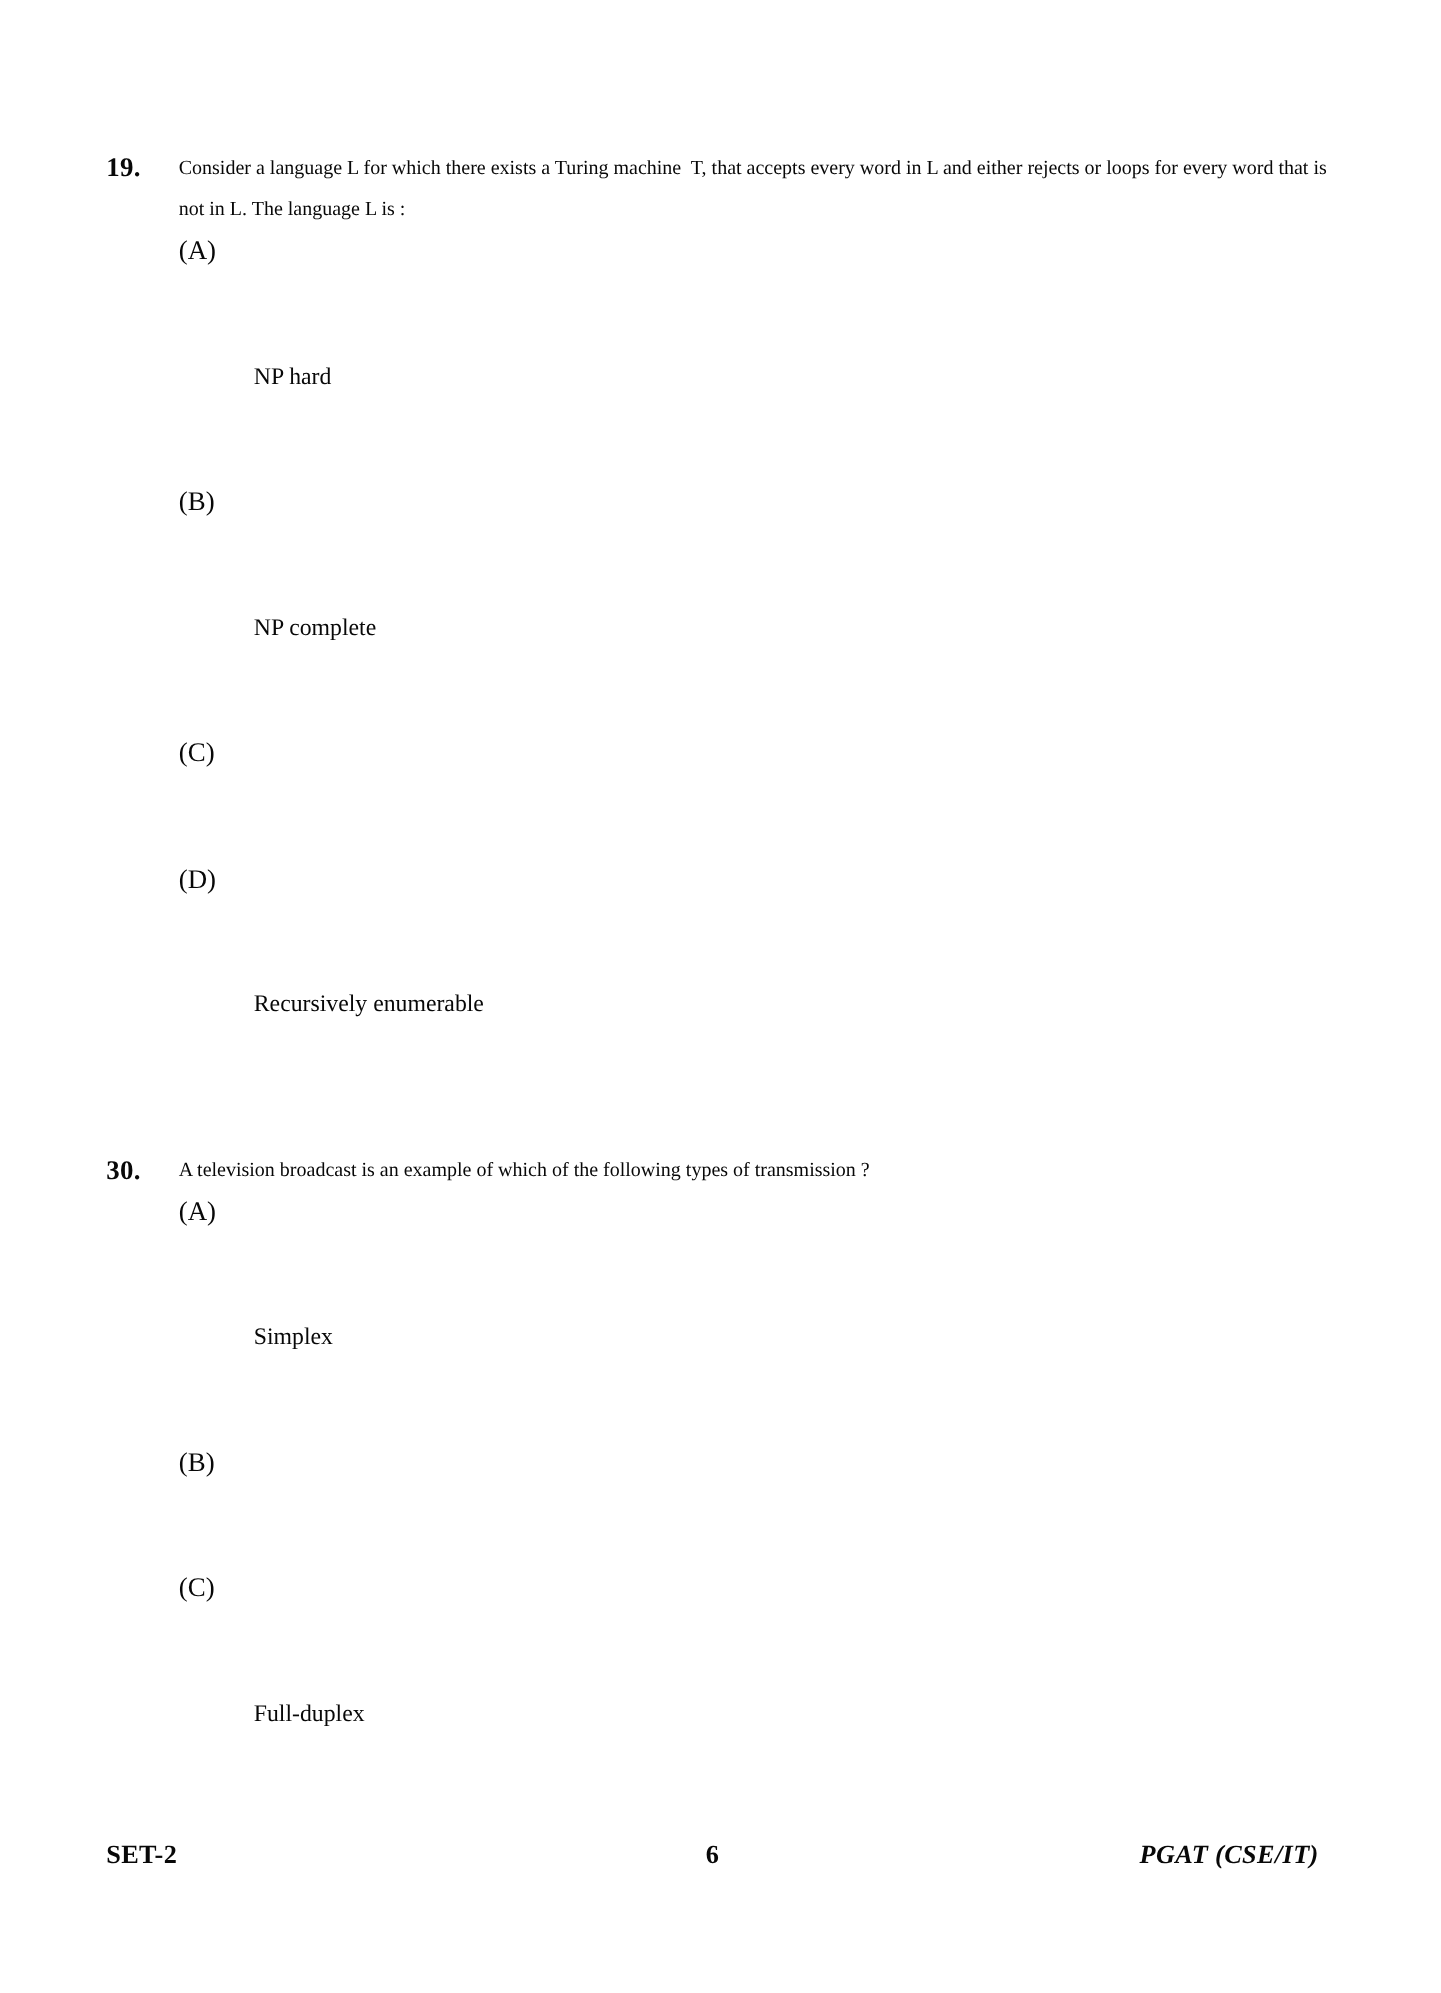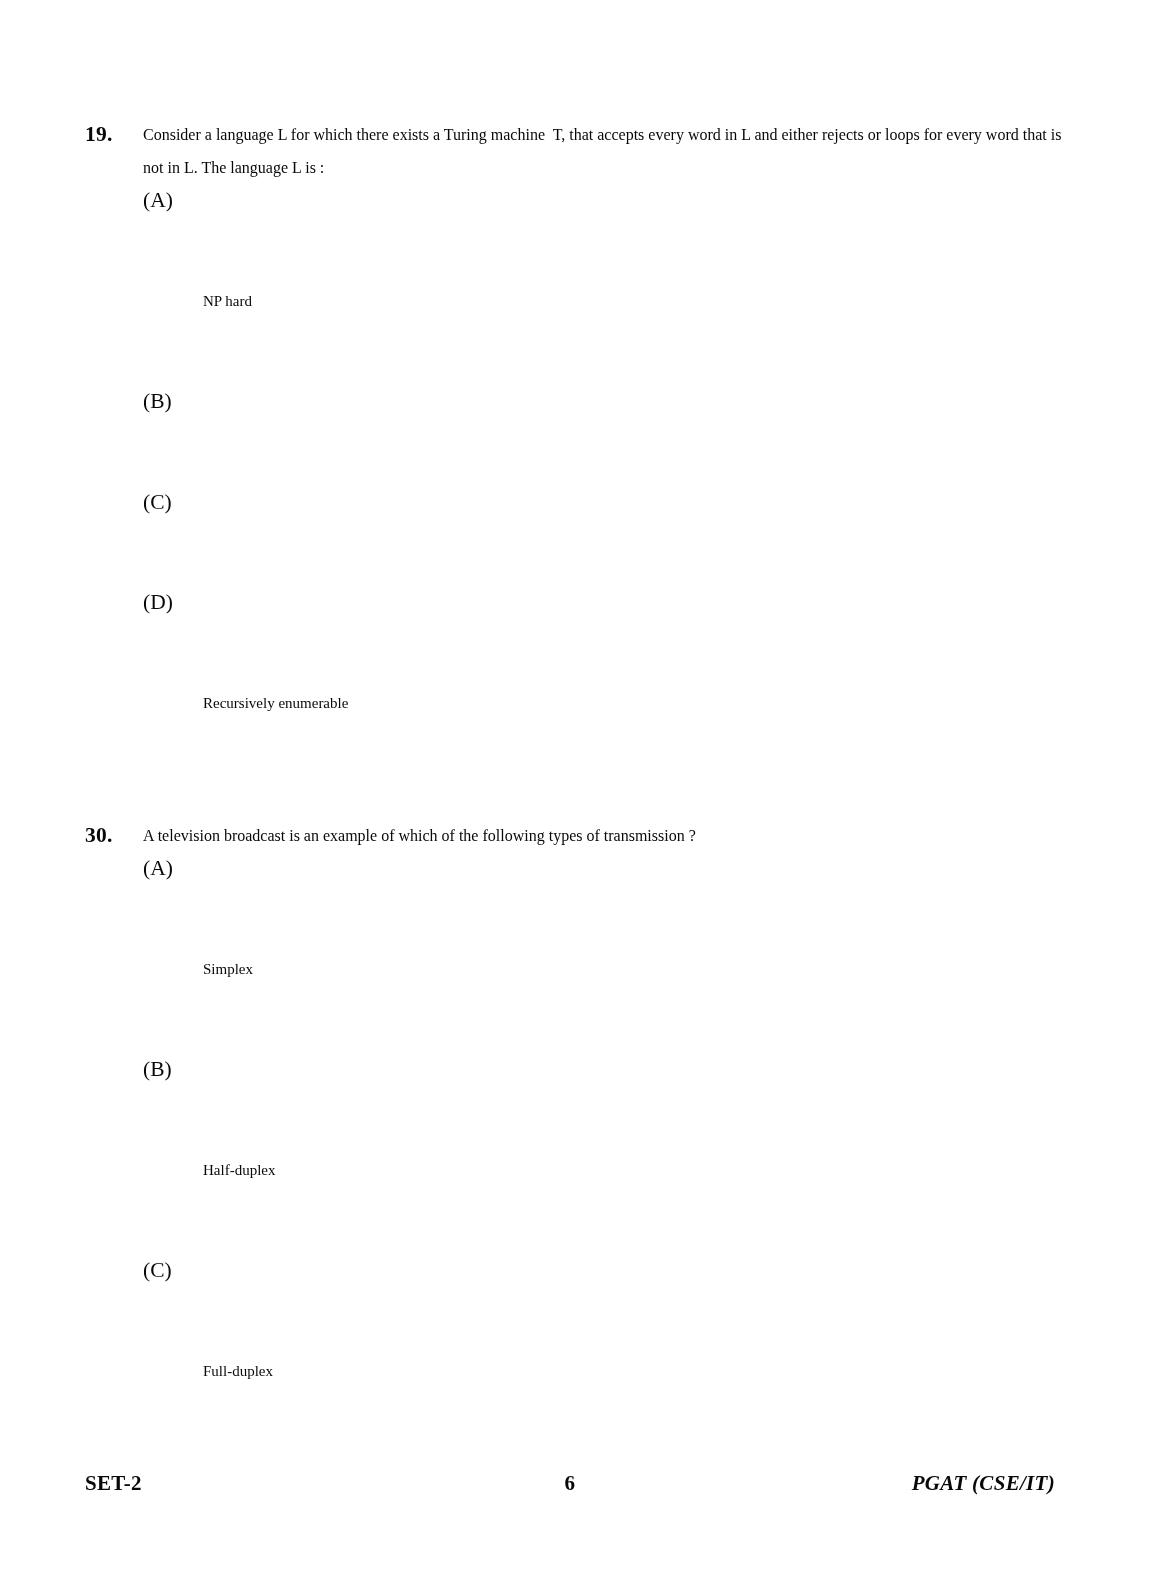--- a/index.html
+++ b/index.html
@@ -77,21 +77,21 @@
   }
   .opt-label {
     position: absolute;
     left: 0;
     top: 0;
     font-size: 21.5px;
     line-height: 33.5px;
   }
   .opt-text {
     display: block;
-    font-size: 15px;
+    font-size: 19px;
     line-height: 33.5px;
     white-space: pre-wrap;
   }
 
   
   .footer {
     position: absolute;
     left: 85px;
     top: 1468px;
     width: 970px;
@@ -124,20 +124,21 @@
         <span class="qnum">19.</span>
         <span class="qtext">Consider a language L for which there exists a Turing machine  T, that accepts every word in L and either rejects or loops for every word that is not in L. The language L is :</span>
       </div>
       <div class="options">
         <div class="opt-row">
           <span class="opt-label">(A)</span>
           <span class="opt-text">NP hard</span>
         </div>
         <div class="opt-row">
           <span class="opt-label">(B)</span>
+          <span class="opt-text">NP complete</span>
         </div>
         <div class="opt-row">
           <span class="opt-label">(C)</span>
         </div>
         <div class="opt-row">
           <span class="opt-label">(D)</span>
           <span class="opt-text">Recursively enumerable</span>
         </div>
       </div>
     </div>
@@ -147,21 +148,20 @@
         <span class="qnum">30.</span>
         <span class="qtext">A television broadcast is an example of which of the following types of transmission ?</span>
       </div>
       <div class="options">
         <div class="opt-row">
           <span class="opt-label">(A)</span>
           <span class="opt-text">Simplex</span>
         </div>
         <div class="opt-row">
           <span class="opt-label">(B)</span>
-          <span class="opt-text">Half-duplex</span>
         </div>
         <div class="opt-row">
           <span class="opt-label">(C)</span>
           <span class="opt-text">Full-duplex</span>
         </div>
 
       </div>
     </div>
 
   </div>

